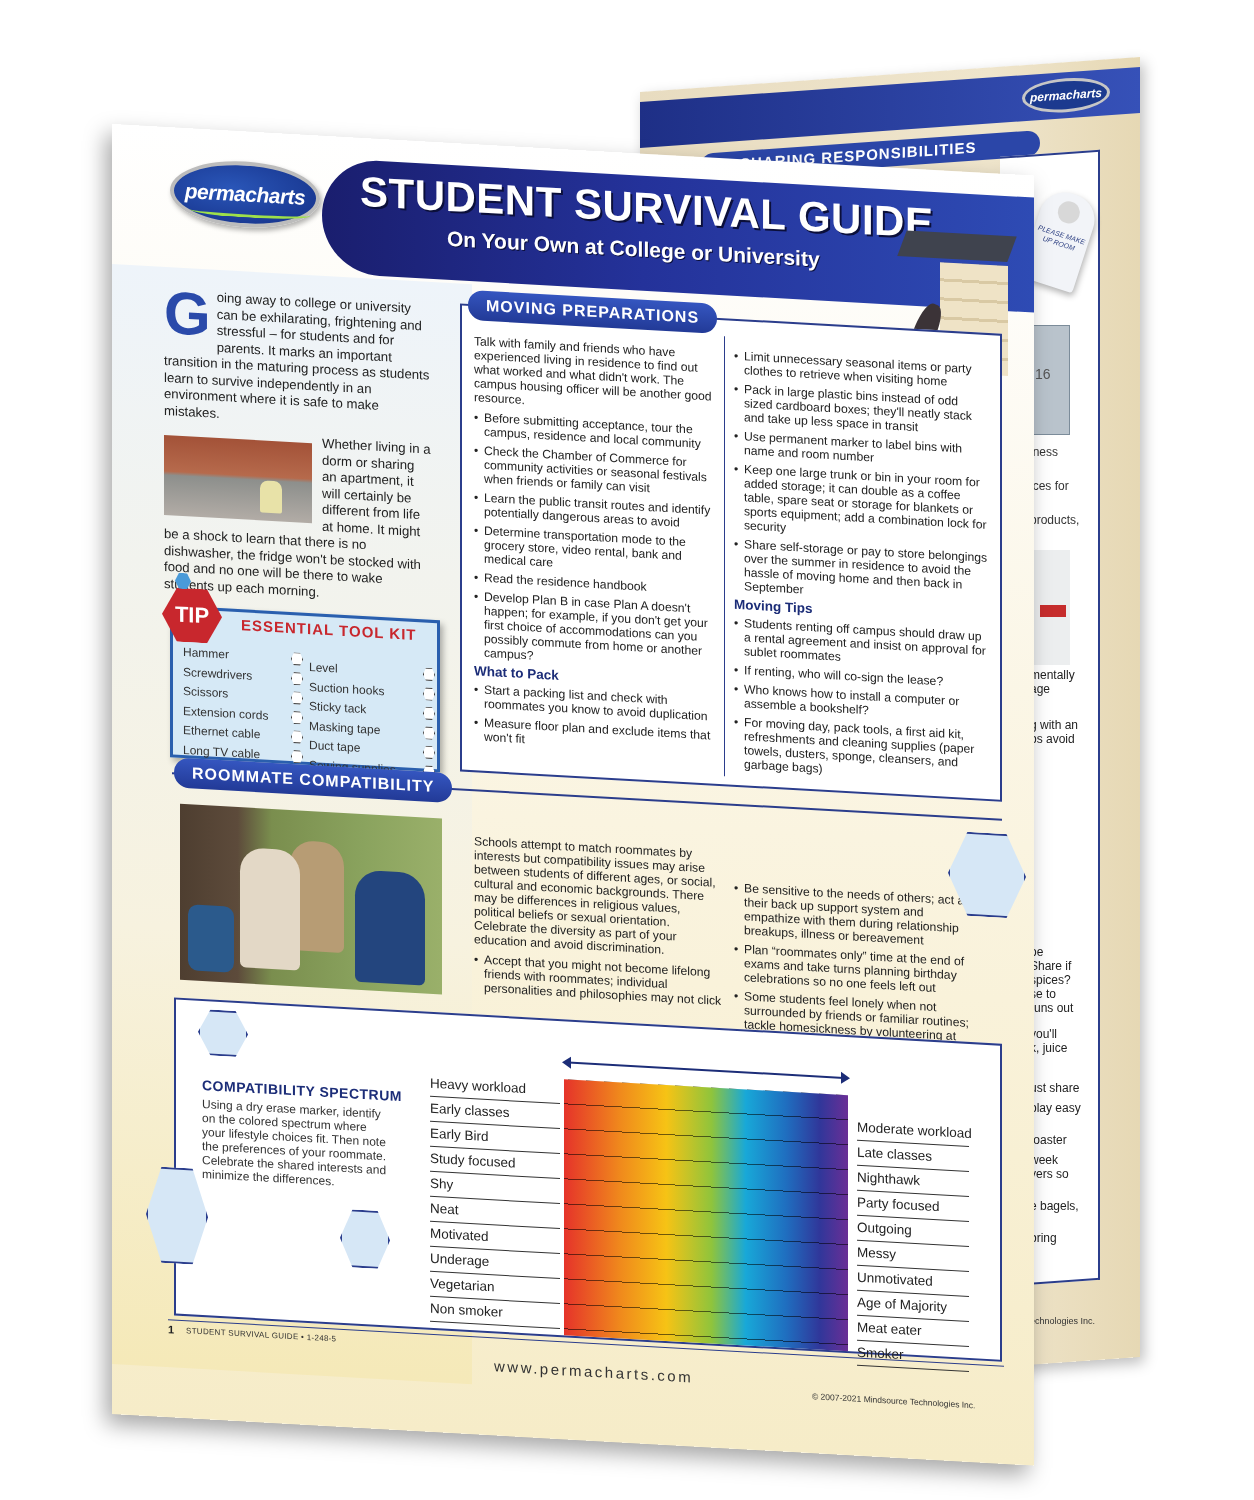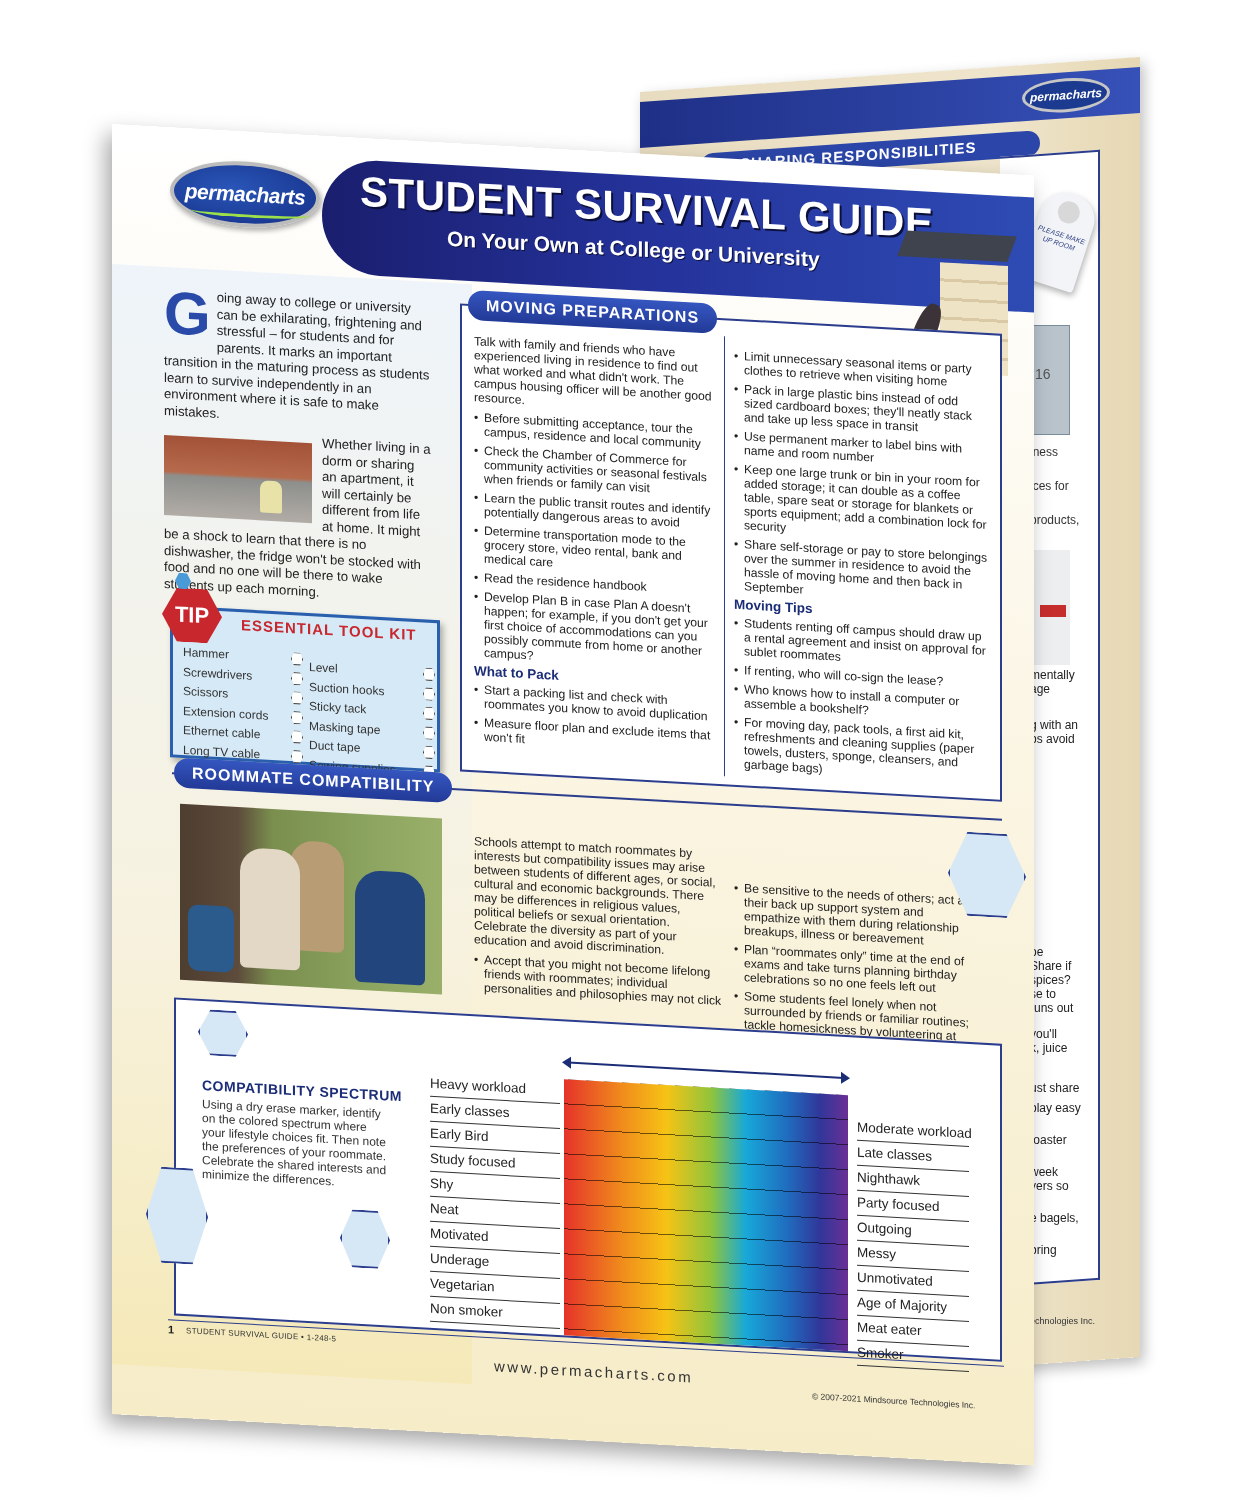--- a/index.html
+++ b/index.html
@@ -214,21 +214,21 @@
   <div>oe</div>
   <div>Share if</div>
   <div>spices?</div>
   <div>se to</div>
   <div>runs out</div>
   <div style="margin-top:12px">you'll</div>
   <div>k, juice</div>
   <div style="margin-top:26px">ust share</div>
   <div style="margin-top:6px">play easy</div>
   <div style="margin-top:18px">toaster</div>
-  <div style="margin-top:18px">week</div>
+  <div style="margin-top:6px">week</div>
   <div>vers so</div>
   <div style="margin-top:18px">e bagels,</div>
   <div style="margin-top:18px">bring</div>
 </div>
 <div style="position:absolute;left:1030px;top:1316px;font-size:9px;color:#333;">echnologies Inc.</div>
 
 <div class="sheet">
   <div class="sheet-left-tint"></div>
 
   <div class="header-swoosh"></div>

